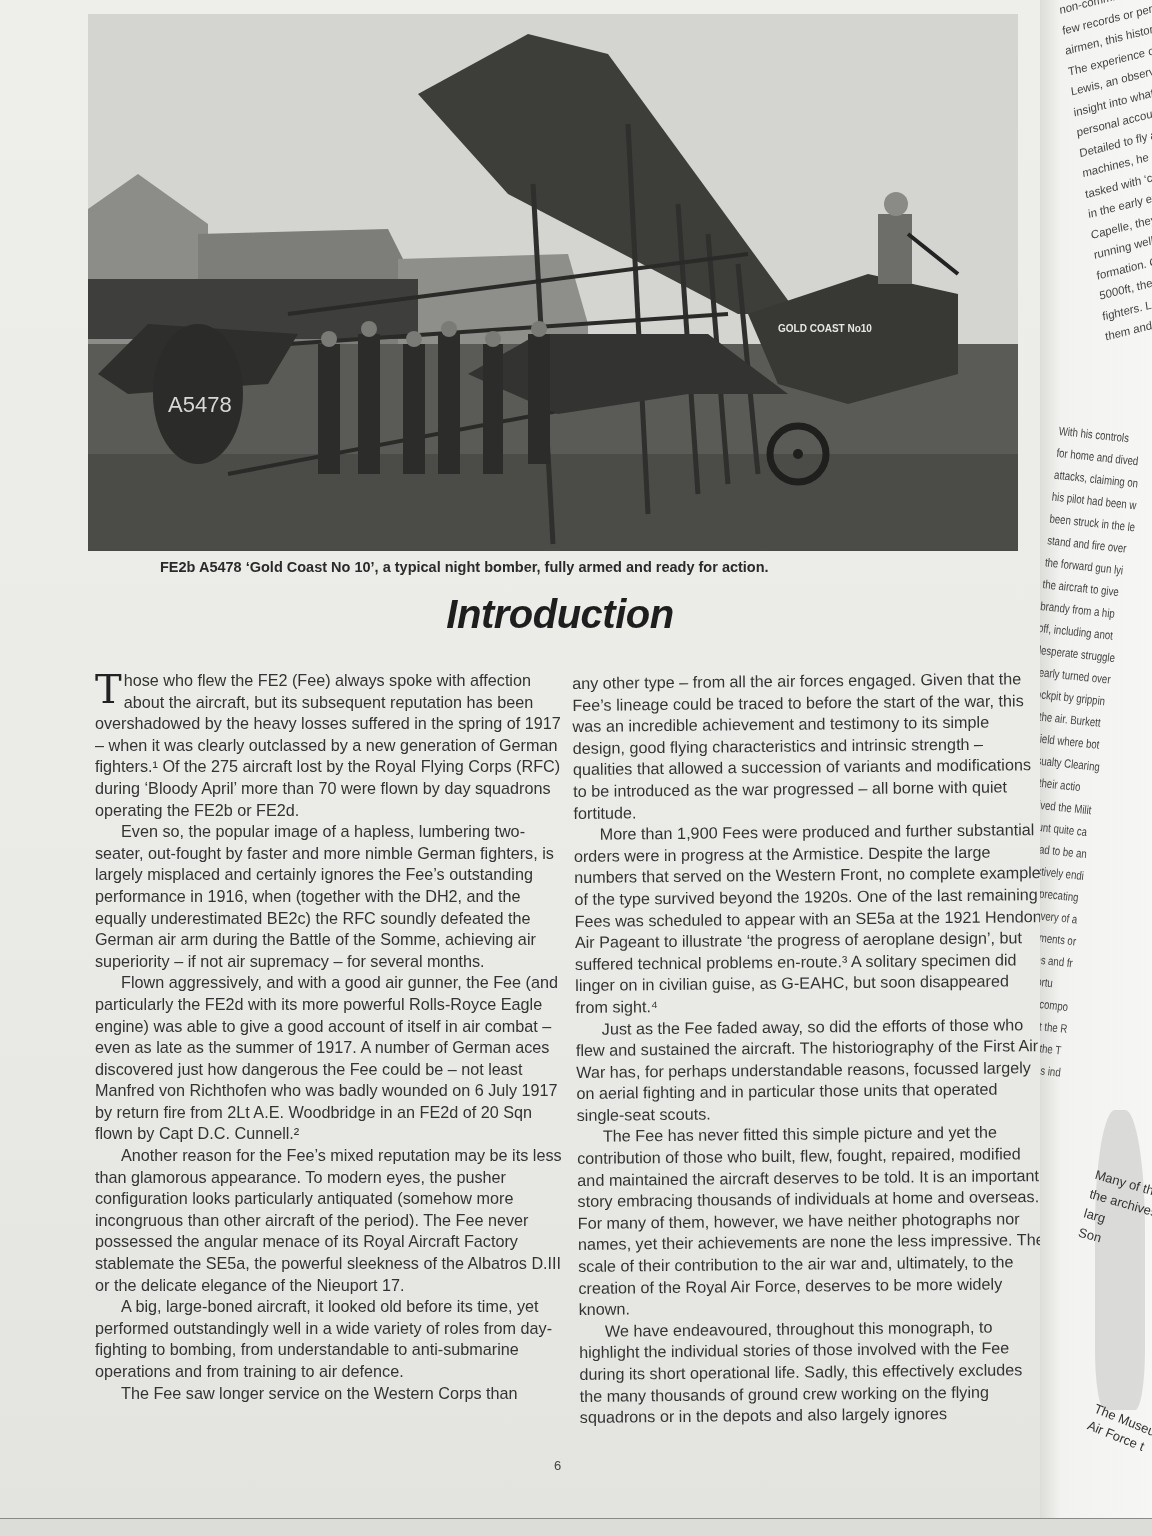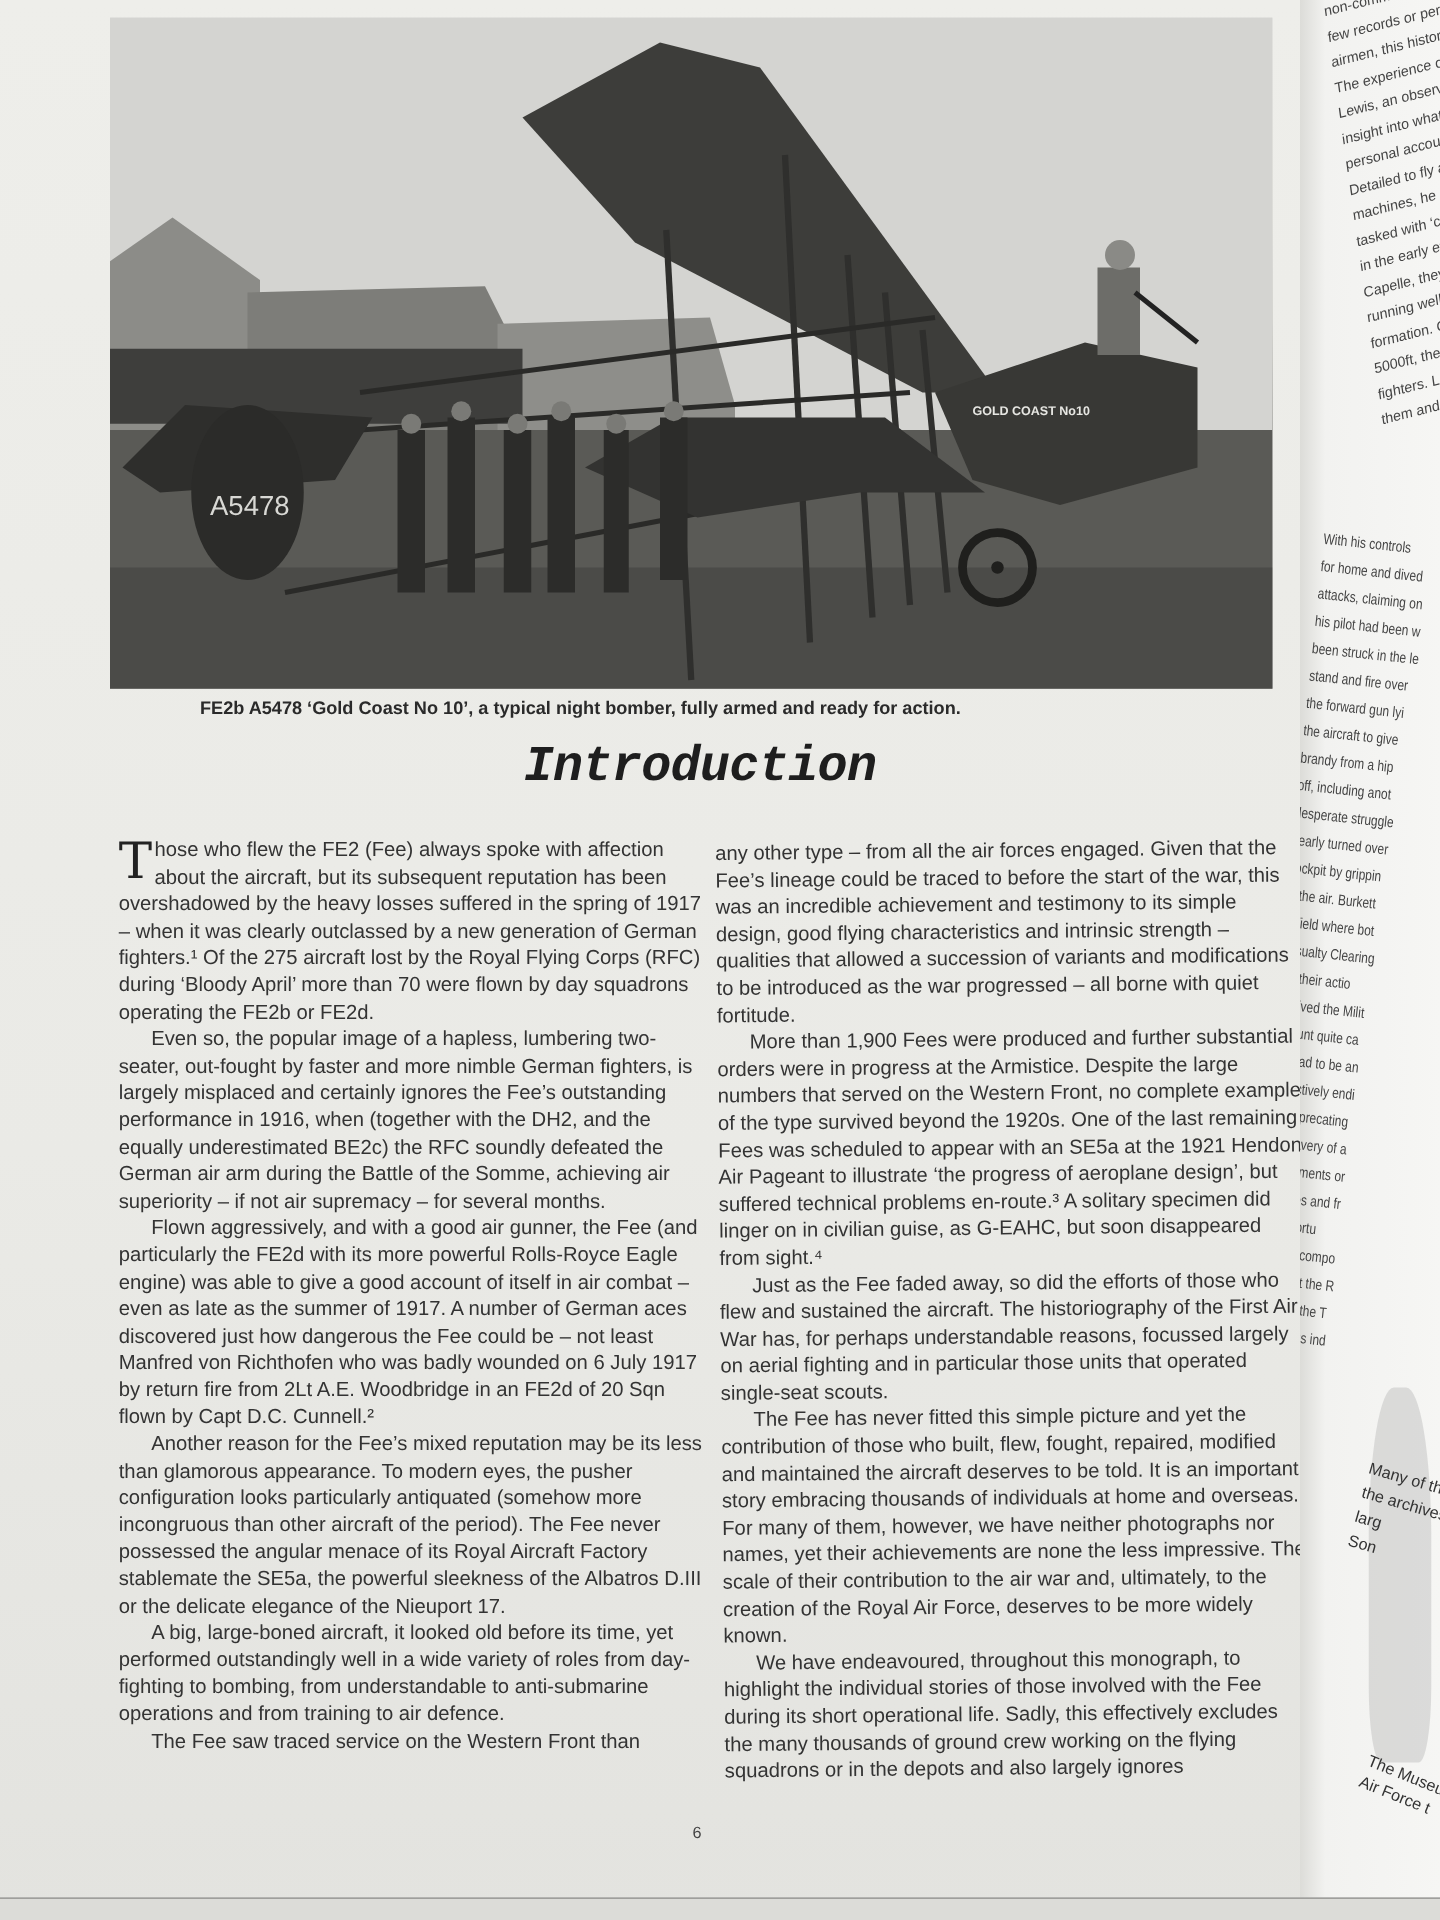--- a/index.html
+++ b/index.html
@@ -23,21 +23,21 @@
     }
     .photo svg { position: absolute; left: 0; top: 0; }
 
     .caption {
       position: absolute; left: 160px; top: 559px; width: 840px; text-align: left;
       font-family: "Liberation Sans", sans-serif; font-weight: bold; font-size: 14.5px; color: #2a2a2a;
     }
 
     .title {
       position: absolute; left: 330px; top: 592px; width: 460px; text-align: center;
-      font-family: Liberation Mono, monospace; font-weight: bold; font-style: italic;
+      font-family: Liberation Sans, sans-serif; font-weight: bold; font-style: italic;
       font-size: 40px; color: #1e1e1e; letter-spacing: -0.5px;
     }
 
     .col {
       position: absolute; top: 670px; width: 468px;
       font-family: "Liberation Sans", sans-serif; font-size: 16.2px; line-height: 21.6px; color: #333;
     }
     .col-left { left: 95px; }
     .col-right { left: 572px; top: 673px; transform: rotate(-0.6deg); transform-origin: left top; }
     .col p { text-indent: 26px; }
@@ -156,21 +156,21 @@
   <div class="caption">FE2b A5478 ‘Gold Coast No 10’, a typical night bomber, fully armed and ready for action.</div>
 
   <h1 class="title">Introduction</h1>
 
   <div class="col col-left">
     <p class="first"><span class="dropcap">T</span><span>hose who flew the FE2 (Fee) always spoke with affection about the aircraft, but its subsequent reputation has been overshadowed by the heavy losses suffered in the spring of 1917 – when it was clearly outclassed by a new generation of German fighters.¹ Of the 275 aircraft lost by the Royal Flying Corps (RFC) during ‘Bloody April’ more than 70 were flown by day squadrons operating the FE2b or FE2d.</span></p>
     <p>Even so, the popular image of a hapless, lumbering two-seater, out-fought by faster and more nimble German fighters, is largely misplaced and certainly ignores the Fee’s outstanding performance in 1916, when (together with the DH2, and the equally underestimated BE2c) the RFC soundly defeated the German air arm during the Battle of the Somme, achieving air superiority – if not air supremacy – for several months.</p>
     <p>Flown aggressively, and with a good air gunner, the Fee (and particularly the FE2d with its more powerful Rolls-Royce Eagle engine) was able to give a good account of itself in air combat – even as late as the summer of 1917. A number of German aces discovered just how dangerous the Fee could be – not least Manfred von Richthofen who was badly wounded on 6 July 1917 by return fire from 2Lt A.E. Woodbridge in an FE2d of 20 Sqn flown by Capt D.C. Cunnell.²</p>
     <p>Another reason for the Fee’s mixed reputation may be its less than glamorous appearance. To modern eyes, the pusher configuration looks particularly antiquated (somehow more incongruous than other aircraft of the period). The Fee never possessed the angular menace of its Royal Aircraft Factory stablemate the SE5a, the powerful sleekness of the Albatros D.III or the delicate elegance of the Nieuport 17.</p>
     <p>A big, large-boned aircraft, it looked old before its time, yet performed outstandingly well in a wide variety of roles from day-fighting to bombing, from understandable to anti-submarine operations and from training to air defence.</p>
-    <p>The Fee saw traced service on the Western Front than</p>
+    <p>The Fee saw longer service on the Western Corps than</p>
   </div>
 
   <div class="col col-right">
     <p class="first">any other type – from all the air forces engaged. Given that the Fee’s lineage could be traced to before the start of the war, this was an incredible achievement and testimony to its simple design, good flying characteristics and intrinsic strength – qualities that allowed a succession of variants and modifications to be introduced as the war progressed – all borne with quiet fortitude.</p>
     <p>More than 1,900 Fees were produced and further substantial orders were in progress at the Armistice. Despite the large numbers that served on the Western Front, no complete example of the type survived beyond the 1920s. One of the last remaining Fees was scheduled to appear with an SE5a at the 1921 Hendon Air Pageant to illustrate ‘the progress of aeroplane design’, but suffered technical problems en-route.³ A solitary specimen did linger on in civilian guise, as G-EAHC, but soon disappeared from sight.⁴</p>
     <p>Just as the Fee faded away, so did the efforts of those who flew and sustained the aircraft. The historiography of the First Air War has, for perhaps understandable reasons, focussed largely on aerial fighting and in particular those units that operated single-seat scouts.</p>
     <p>The Fee has never fitted this simple picture and yet the contribution of those who built, flew, fought, repaired, modified and maintained the aircraft deserves to be told. It is an important story embracing thousands of individuals at home and overseas. For many of them, however, we have neither photographs nor names, yet their achievements are none the less impressive. The scale of their contribution to the air war and, ultimately, to the creation of the Royal Air Force, deserves to be more widely known.</p>
     <p>We have endeavoured, throughout this monograph, to highlight the individual stories of those involved with the Fee during its short operational life. Sadly, this effectively excludes the many thousands of ground crew working on the flying squadrons or in the depots and also largely ignores</p>
   </div>
 

